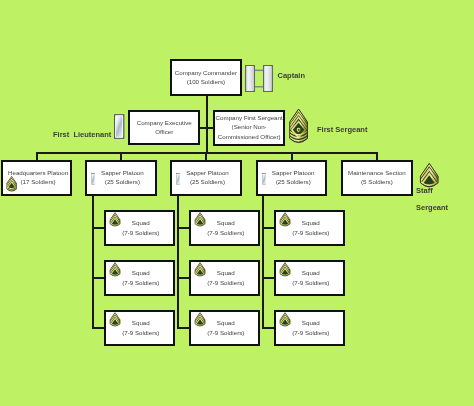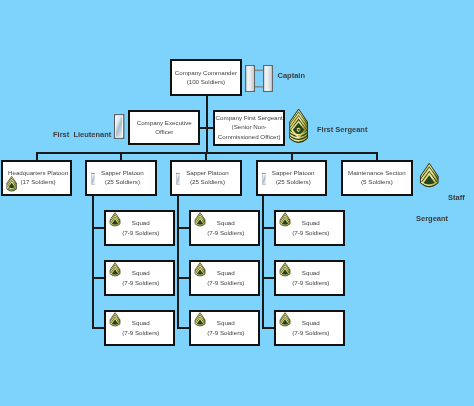--- a/index.html
+++ b/index.html
@@ -1,20 +1,20 @@
 <!DOCTYPE html>
 <html><head>
 <meta charset="utf-8">
 <title>Sapper Company Organization Chart</title>
 <style>
   html,body{margin:0;padding:0;background:#ffffff;}
   body{width:474px;height:406px;overflow:hidden;
        font-family:"Liberation Sans",sans-serif;
        -webkit-font-smoothing:antialiased;}
-  #chart{position:relative;width:474px;height:406px;background:#7dd3fc;}
+  #chart{position:relative;width:474px;height:406px;background:#bef264;}
   .box{position:absolute;box-sizing:border-box;border:2px solid #111;background:#fff;}
   .box .txt{position:absolute;left:0;right:0;top:50%;transform:translateY(calc(-50% - 0.3px));
             text-align:center;color:#3f3f3f;font-size:6.2px;line-height:9.6px;}
   .box .txt.offs{padding-left:3px;}
   .line{position:absolute;background:#1a1a1a;}
   .lbl{position:absolute;color:#3c3c3c;font-size:7.5px;line-height:9px;
        font-weight:700;white-space:pre;}
   .ins{position:absolute;overflow:hidden;}
   svg{display:block;}
 </style>
@@ -184,22 +184,22 @@
         <div class="txt offs">
           <div>Squad</div>
           <div>(7-9 Soldiers)</div>
         </div>
       </div>
     </div>
 
   <div class="lbl" style="left:277.5px;top:71px;">Captain</div>
   <div class="lbl" style="left:53px;top:122px;margin-top:8px;">First  Lieutenant</div>
   <div class="lbl" style="left:317px;top:125px;">First Sergeant</div>
-  <div class="lbl" style="left:416px;top:193px;margin-left:32px;">Staff</div>
-  <div class="lbl" style="left:416px;top:203px;margin-top:11px;">Sergeant</div>
+  <div class="lbl" style="left:416px;top:186px;">Staff</div>
+  <div class="lbl" style="left:416px;top:203px;">Sergeant</div>
 
 <div class="ins" style="left: 288.3px; top: 107.8px; width: 21.2px; height: 39.2px;">
       <svg width="21.2" height="39.2" viewBox="0 0 20 38">
         <defs>
           <clipPath id="cpfs">
             <path d="M10 1.0 L18.6 13.5 L18.6 29.5 Q10 37.4 1.4 29.5 L1.4 13.5 Z"></path>
           </clipPath>
         </defs>
         <g clip-path="url(#cpfs)">
           <rect x="0" y="0" width="20" height="40" fill="#25431c"></rect>

